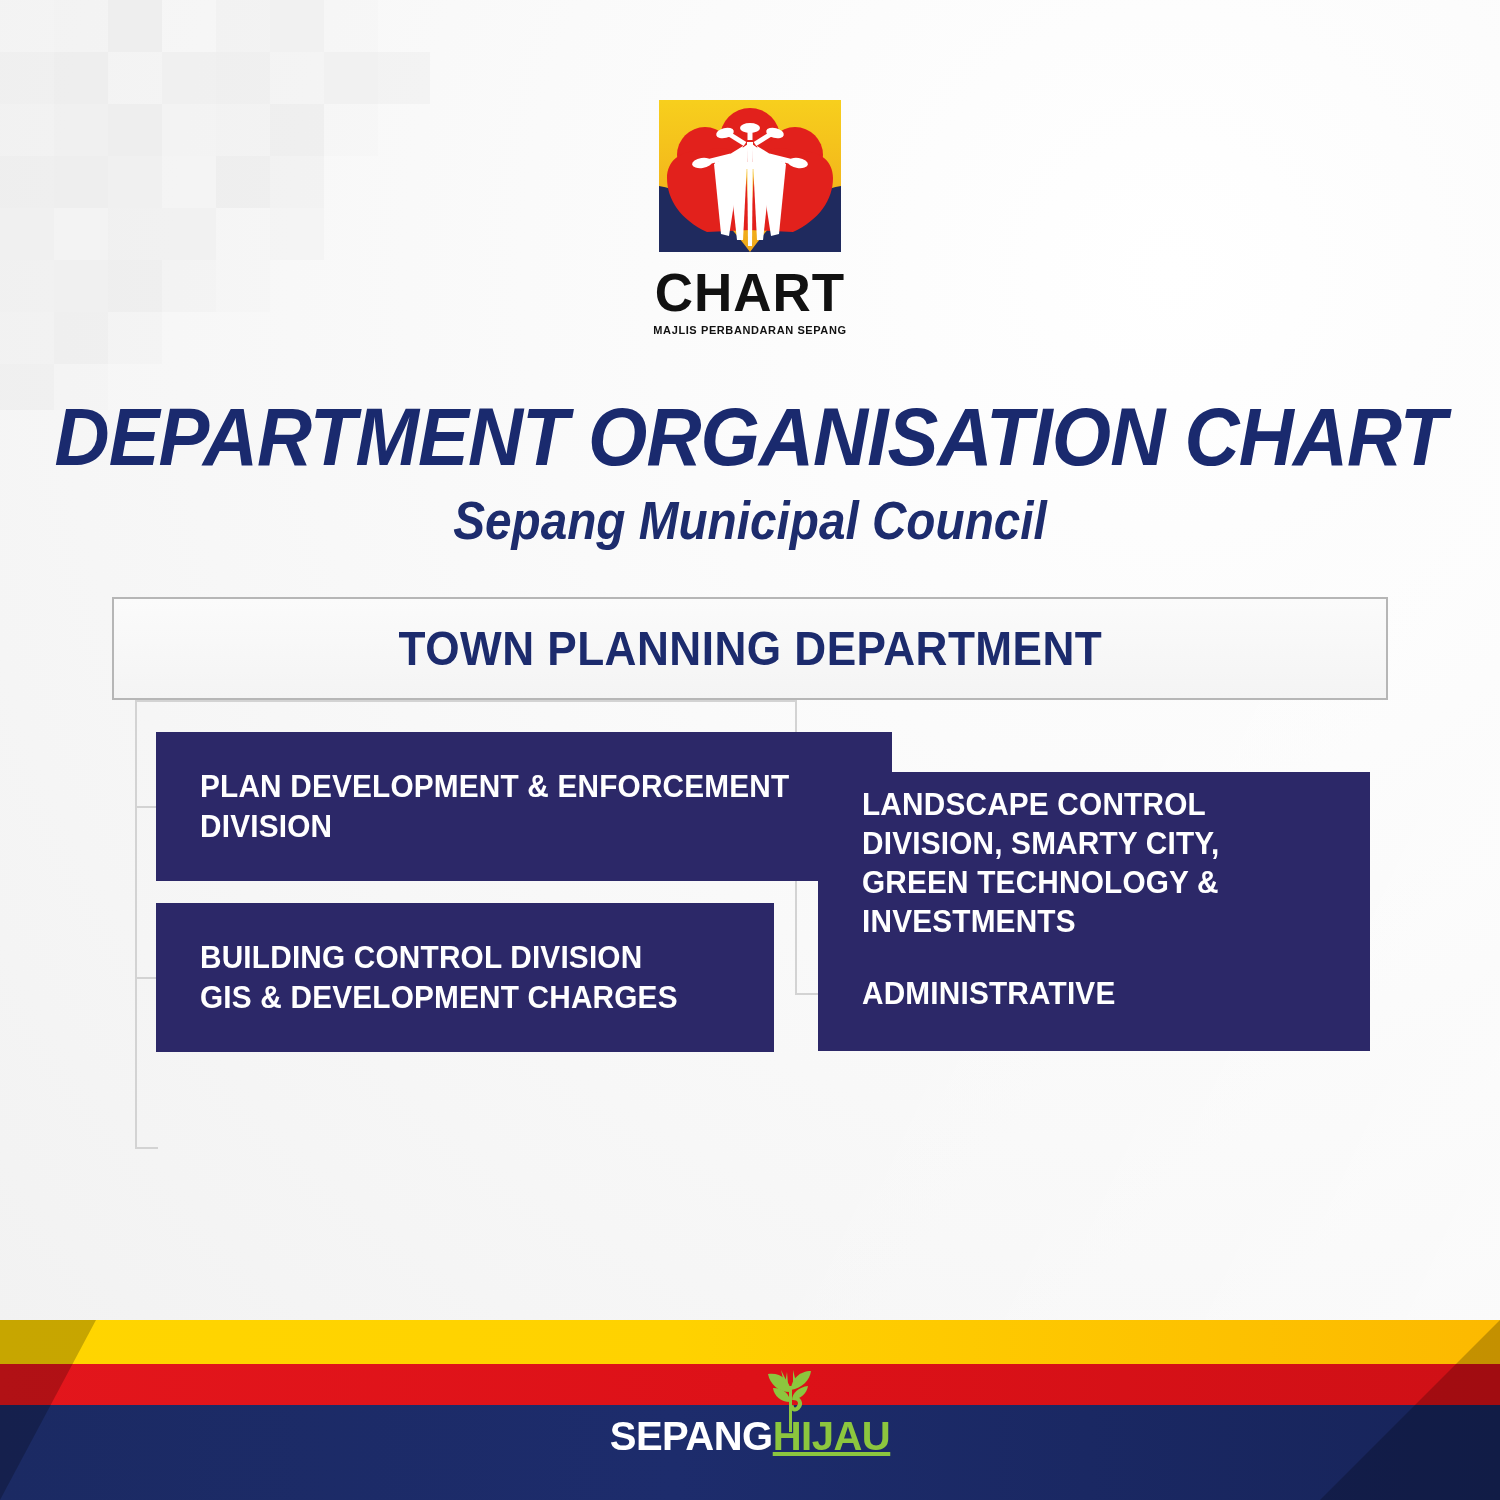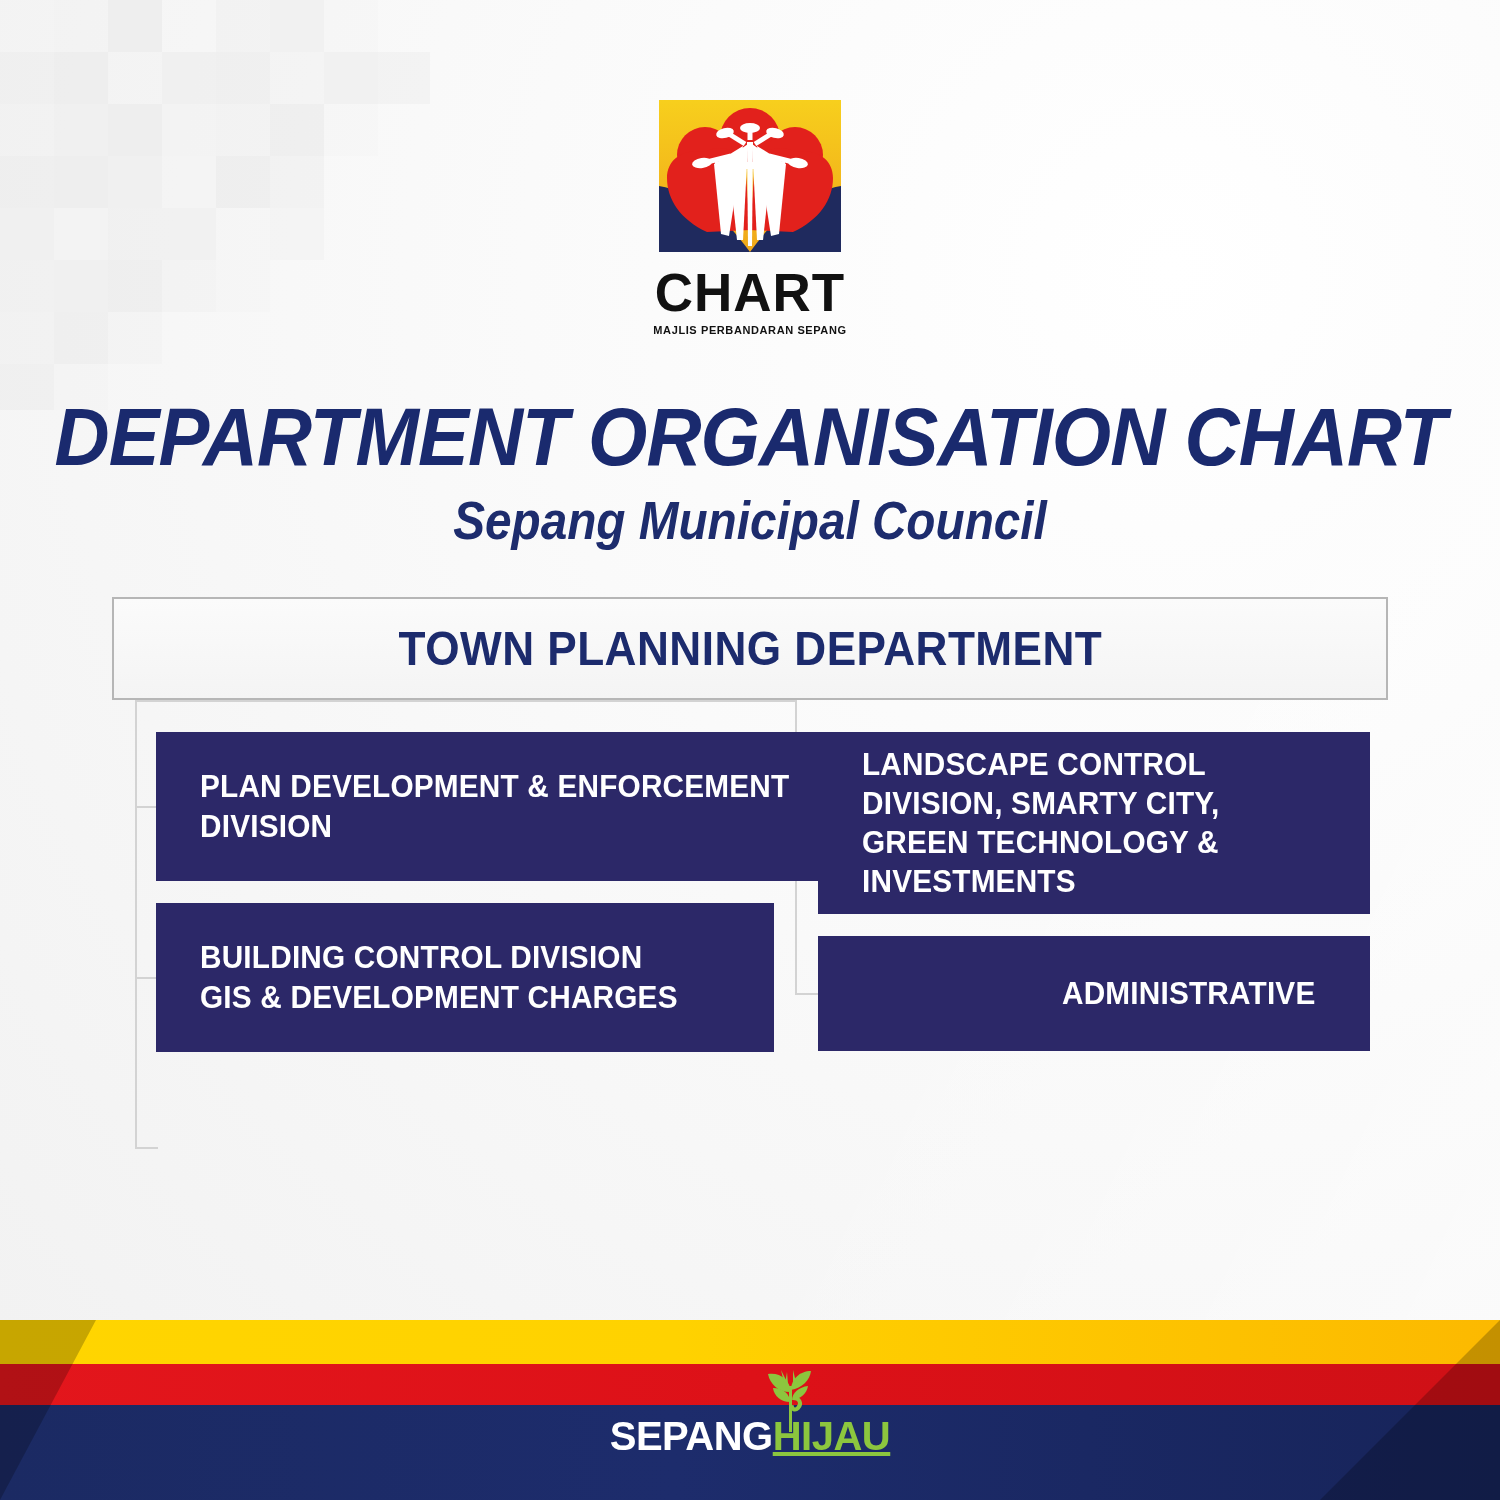--- a/index.html
+++ b/index.html
@@ -110,22 +110,22 @@
     transform:scaleX(0.96);
     transform-origin:left center;
     white-space:pre-line;
   }
 
   
   #node-plan   { left:156px; top:732px;  width:736px; height:149px; }
   #node-bcd    { left:156px; top:903px;  width:618px; height:149px; }
   #node-bdt    { left:156px; top:1073px; width:618px; height:149px; }
   
-  #node-land   { left:818px; top:732px;  width:552px; height:182px; }
-  #node-admin  { left:818px; top:936px;  width:552px; height:115px;justify-content:flex-end; }
+  #node-land   { left:818px; top:772px;  width:552px; height:182px; }
+  #node-admin  { left:818px; top:936px;  width:552px; height:115px; }
 
   
   .footer { position:absolute; left:0; bottom:0; width:1500px; height:180px; overflow:hidden; }
   .band-yellow {
     position:absolute; left:0; top:0; width:100%; height:44px;
     background:linear-gradient(90deg,#ffd500 0%, #ffd200 45%, #fcb900 100%);
   }
   .band-red {
     position:absolute; left:0; top:44px; width:100%; height:41px;
     background:linear-gradient(90deg,#e3161c 0%, #dd1118 50%, #cf1016 100%);

